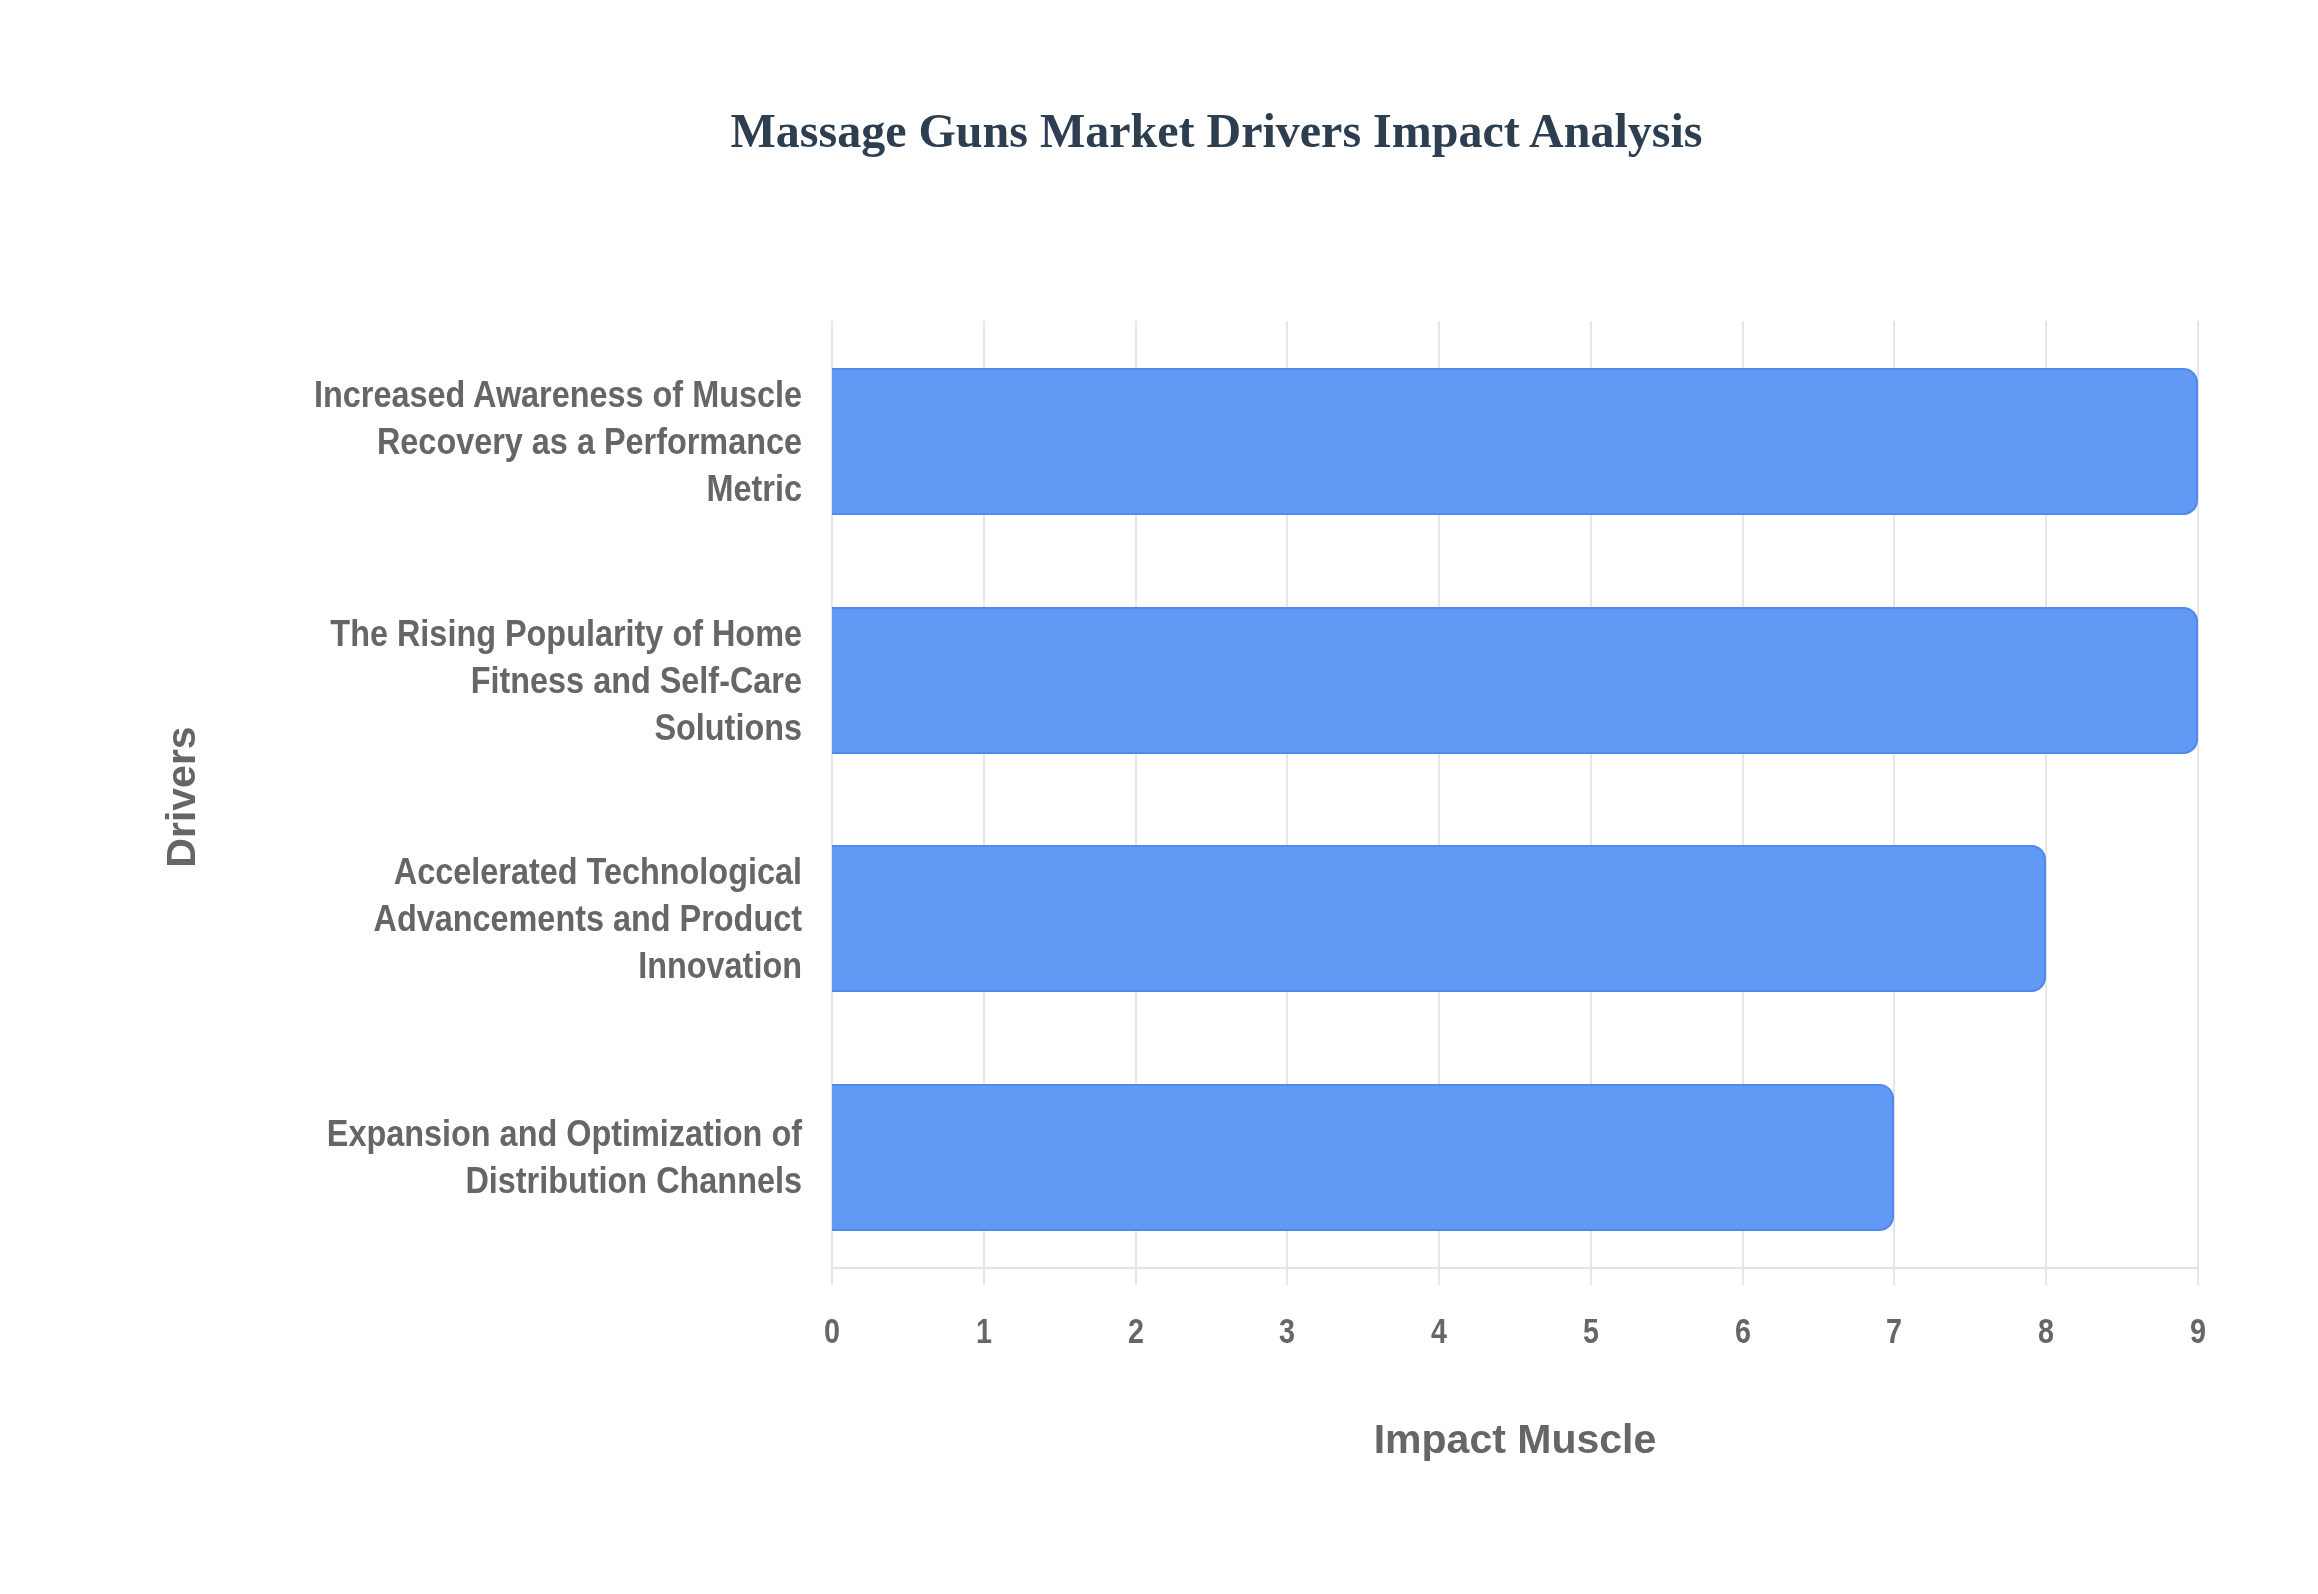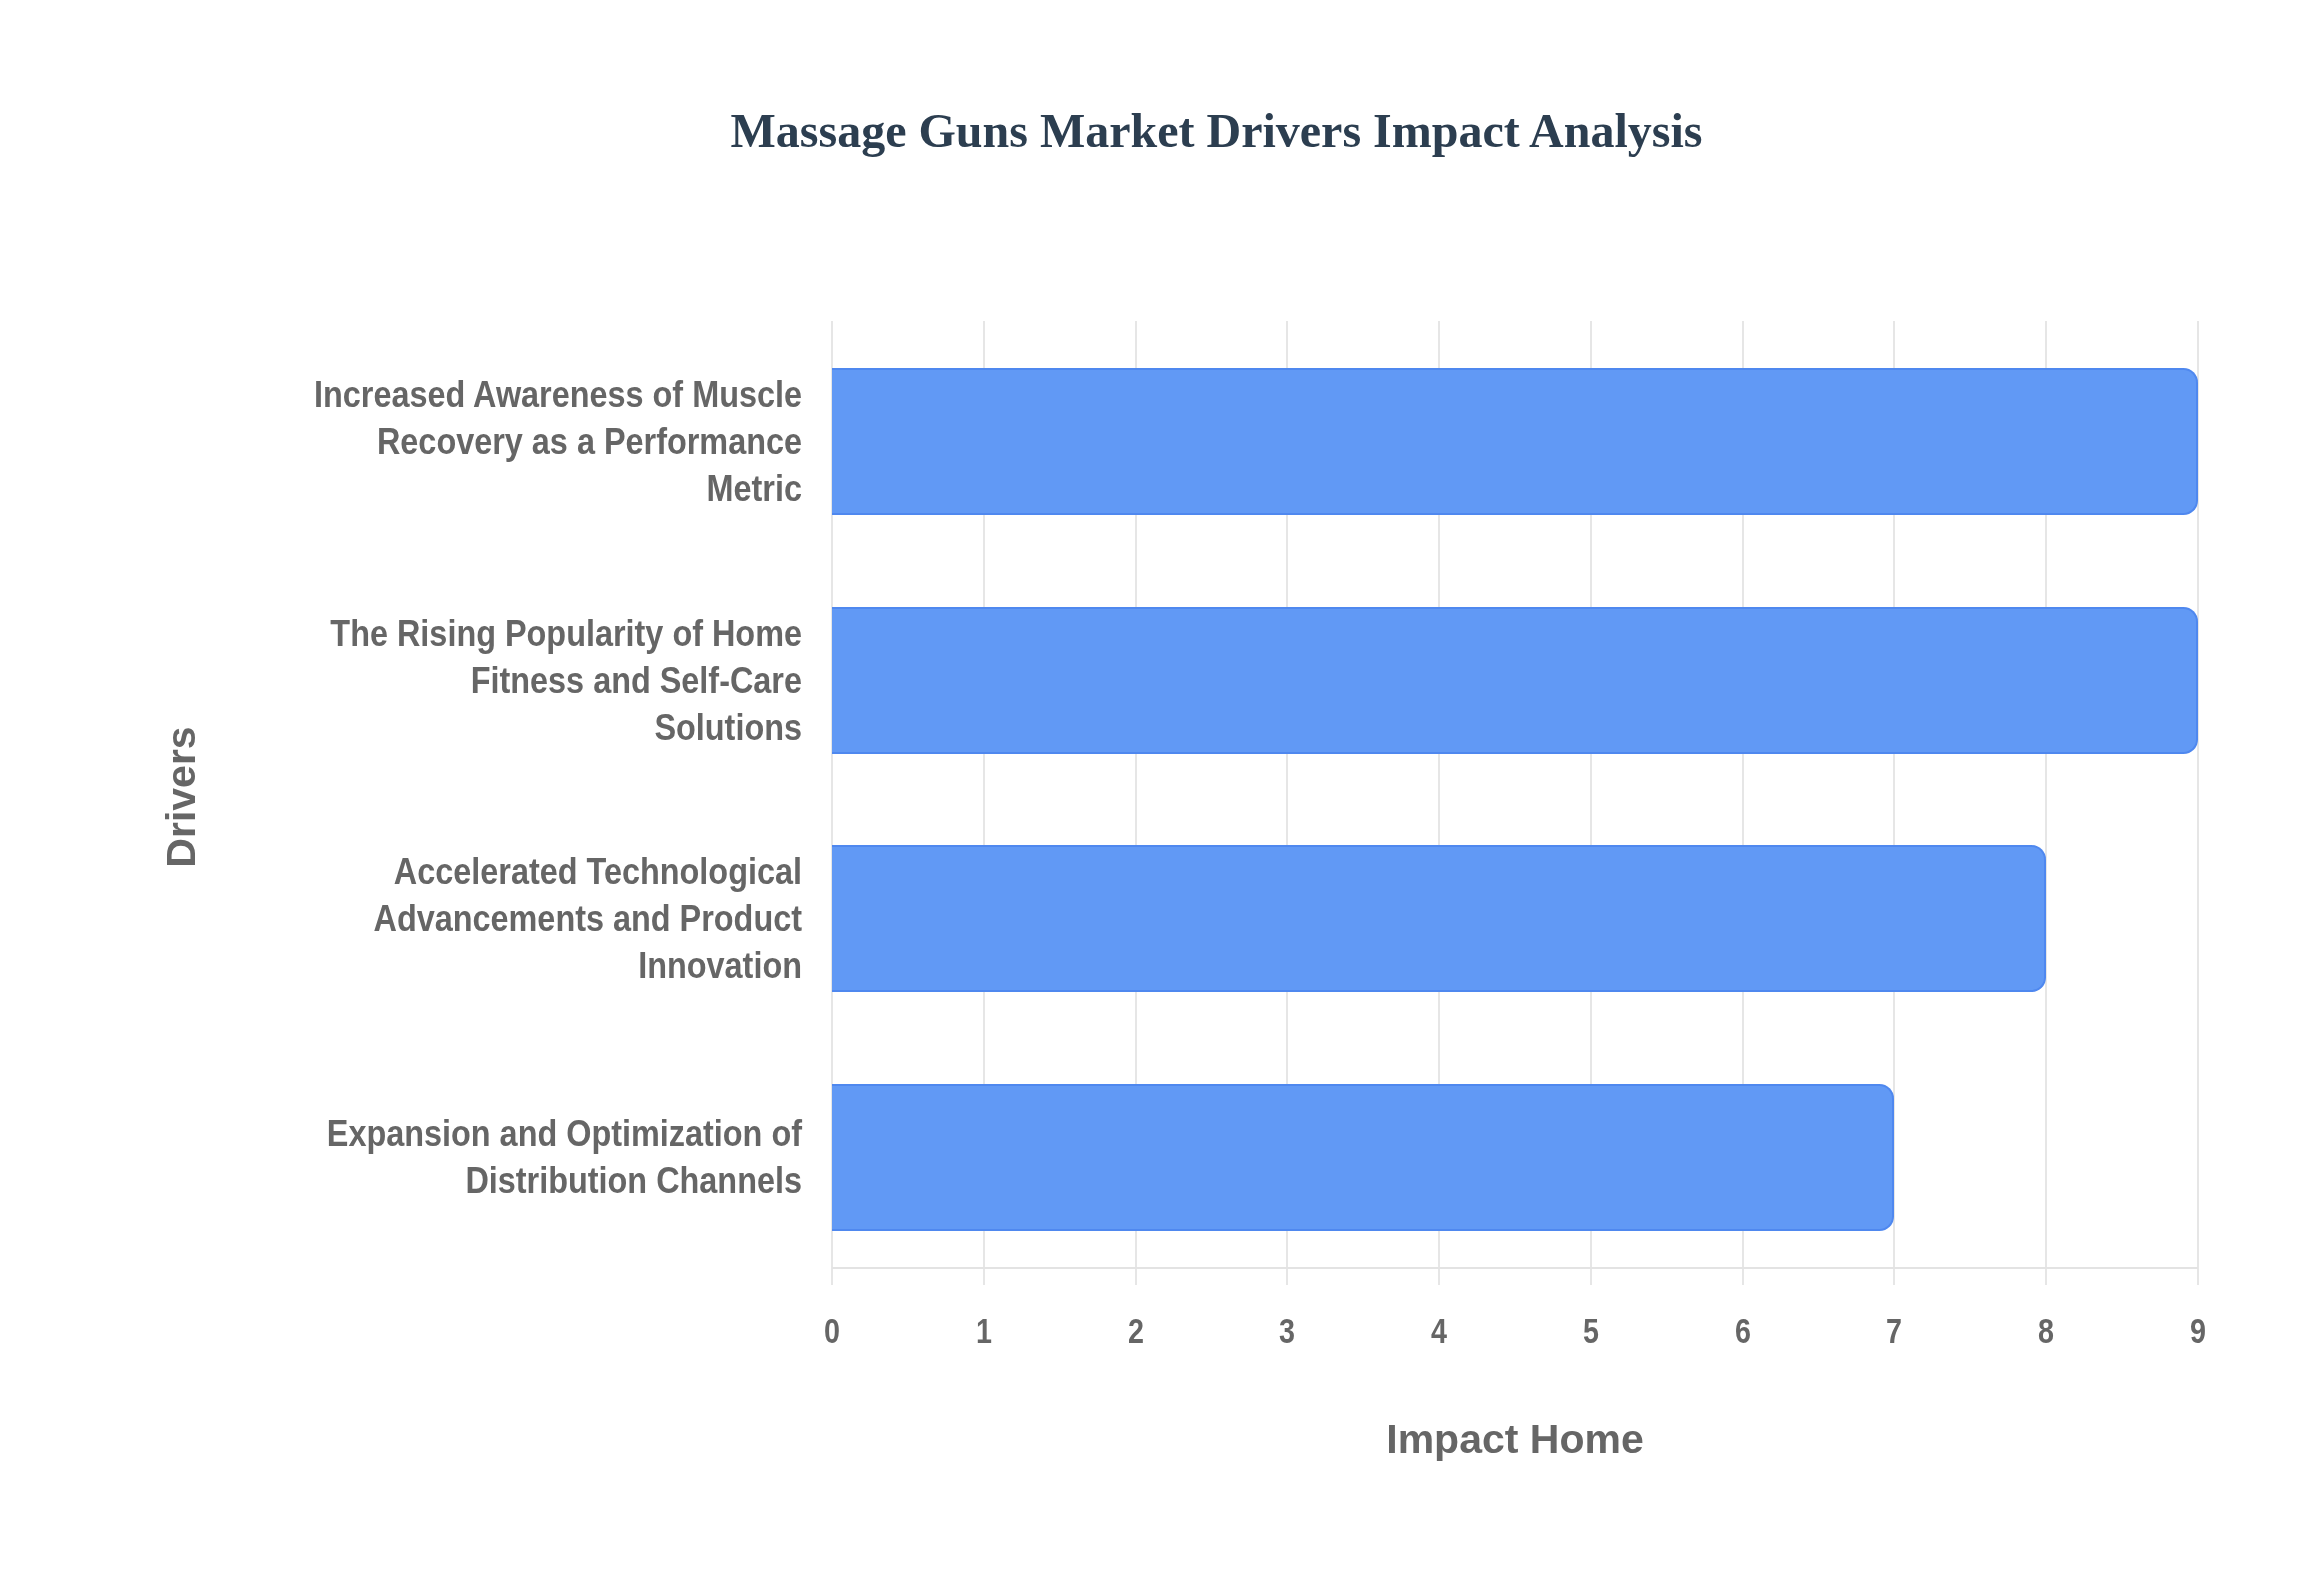--- a/index.html
+++ b/index.html
@@ -94,14 +94,14 @@
       <div>Accelerated Technological</div>
       <div>Advancements and Product</div>
       <div>Innovation</div>
     </div>
     <div class="cat" style="top: 1110px;">
       <div>Expansion and Optimization of</div>
       <div>Distribution Channels</div>
     </div>
   </div>
 
-<div class="xlabel">Impact Home</div>
+<div class="xlabel">Impact Muscle</div>
 
 
 </body></html>

